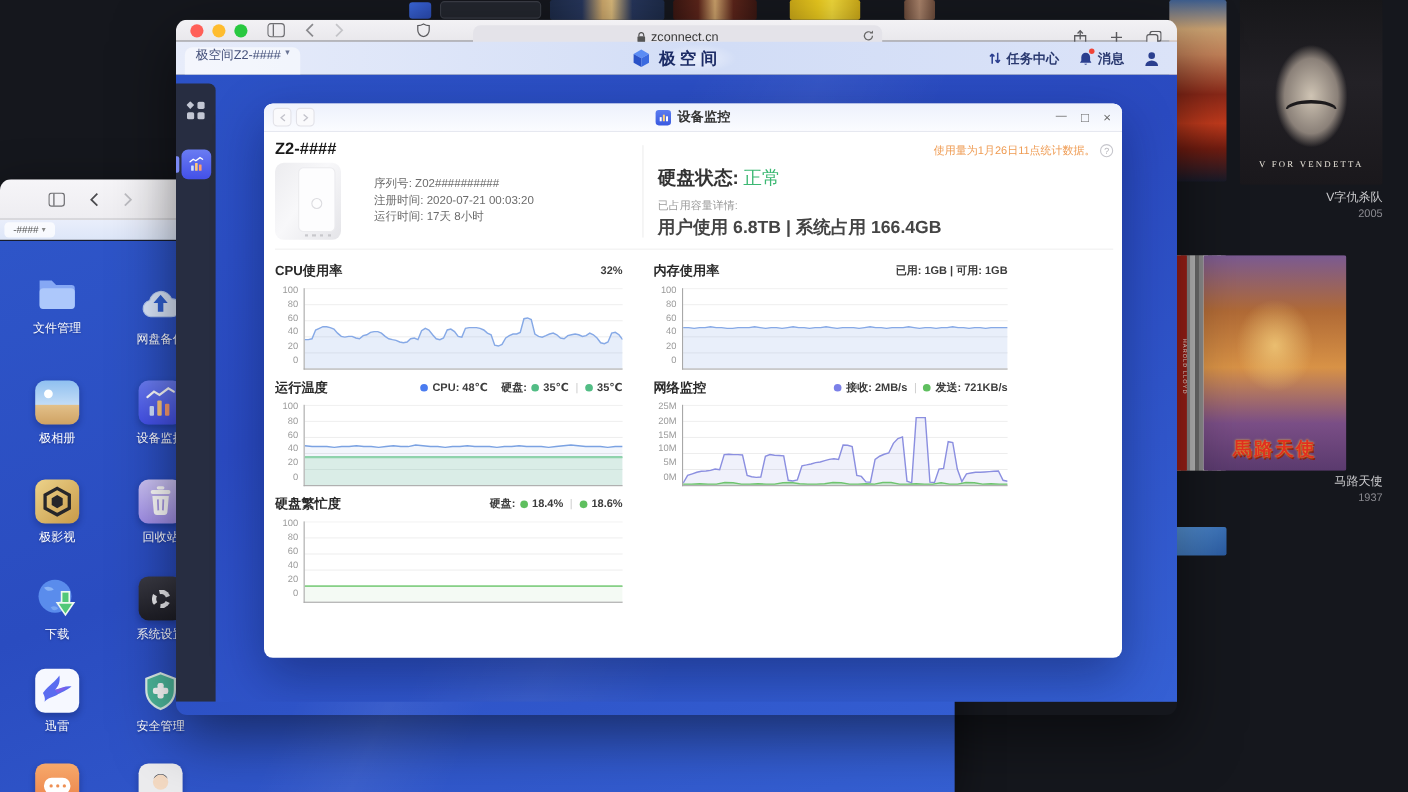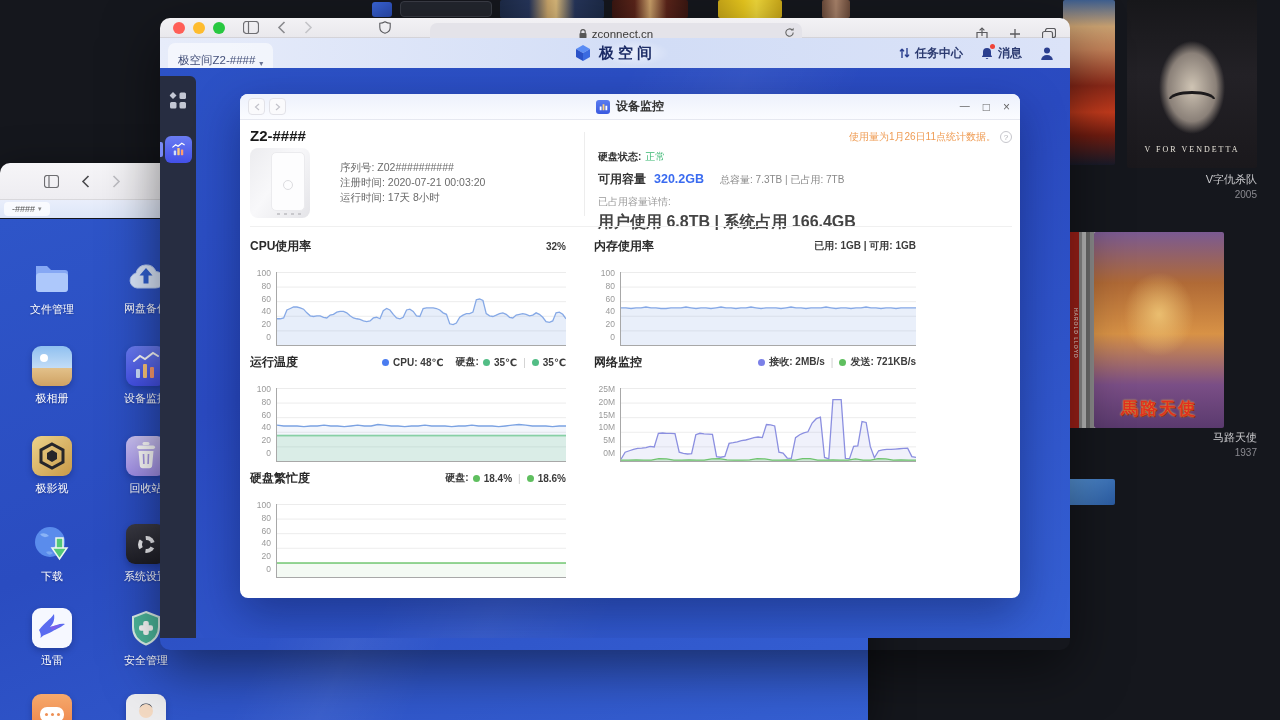--- a/index.html
+++ b/index.html
@@ -96,21 +96,21 @@
   .url-pill { position:absolute; left:270px; top:5px; width:372px; height:22px; background:#e4e3e9;
     border-radius:7px; display:flex; align-items:center; justify-content:center; gap:5px;
     font-size:11.5px; color:#3a3a3a; }
   .url-reload { position:absolute; right:7px; top:4px; }
   .tb-right { position:absolute; right:14px; top:0; height:32px; display:flex; align-items:center; gap:21px; }
 
   .fw-header { height:30px; background:linear-gradient(90deg,#e7ecfa,#d2ddf6 55%,#dbe3f8); position:relative; }
   .fw-header::before { content:""; position:absolute; left:440px; top:2px; width:70px; height:26px; border-radius:50%;
     background:radial-gradient(rgba(255,255,255,.55),rgba(255,255,255,0) 70%); }
   .hdr-tab { position:absolute; left:8px; top:5px; height:25px; border-radius:7px 7px 0 0;
-    background:rgba(255,255,255,.55); padding:0 10px; display:flex; align-items:flex-end; gap:4px;
+    background:rgba(255,255,255,.55); padding:0 10px; display:flex; align-items:flex-start; gap:4px;
     font-size:11.5px; color:#44507a; }
   .hdr-logo { position:absolute; left:50%; top:0; height:30px; transform:translateX(-50%);
     display:flex; align-items:center; gap:7px; }
   .hdr-logo b { font-size:15px; color:#1c2c66; letter-spacing:4px; font-weight:800; }
   .hdr-right { position:absolute; right:16px; top:0; height:30px; display:flex; align-items:center; gap:18px; }
   .hdr-item { display:flex; align-items:center; gap:5px; font-size:12px; color:#2b3a70; font-weight:600; }
   .bell-wrap { position:relative; display:flex; }
   .bell-dot { position:absolute; right:-2px; top:-3px; width:5px; height:5px; border-radius:50%; background:#f04438; }
 
   .fw-page { position:relative; height:570px; overflow:hidden;
@@ -156,39 +156,39 @@
     border:1.5px solid #dcdce0; }
   .nas i { position:absolute; bottom:3px; right:9px; width:24px; height:2px;
     background:repeating-linear-gradient(90deg,#c8c8cc 0 3px,transparent 3px 7px); }
   .dev-info { position:absolute; left:100px; top:40px; font-size:10.5px; color:#6b6b6b; line-height:15px; }
   .v-div { position:absolute; left:344px; top:12px; height:84px; width:1px; background:#ededed; }
   .storage { position:absolute; left:358px; right:8px; top:10px; }
   .stat-note { font-size:10px; color:#ef9b52; display:flex; justify-content:flex-end;
     align-items:center; gap:4px; }
   .help-circle { width:12px; height:12px; border-radius:50%; border:1px solid #c6c6cc; color:#b0b0b6;
     font-size:8px; display:inline-flex; align-items:center; justify-content:center; }
-  .disk-status { margin-top:6px; font-size:10px; }
+  .disk-status { margin-top:6px; font-size:17px; }
   .ds-label { font-weight:700; color:#333; }
   .ds-ok { color:#3cb873; margin-left:4px; }
   .avail-row { margin-top:7px; font-size:10px; color:#888; display:flex; align-items:baseline; gap:8px; }
   .avail-label { font-size:12px; font-weight:700; color:#333; }
   .avail-value { font-size:12.5px; font-weight:700; color:#3a6bf0; margin-right:8px; }
   .detail-label { margin-top:7px; font-size:10px; color:#9a9a9a; }
   .detail-value { margin-top:3px; font-size:16px; font-weight:600; color:#444; }
   .h-div { position:absolute; left:10px; right:8px; top:106px; border-top:1px solid #f0f0f0; }
 
   .charts { position:absolute; left:10px; top:118px; display:grid;
     grid-template-columns:316px 322px; column-gap:28px; row-gap:8px; }
   .chart-head { height:16px; display:flex; justify-content:space-between; align-items:center; }
   .chart-title { font-size:12px; font-weight:700; color:#2a2a2a; }
   .chart-extra { display:flex; align-items:center; gap:4px; font-size:10px; font-weight:600; color:#3c3c3c; }
   .chart-extra .dot { width:7px; height:7px; border-radius:50%; display:inline-block; }
   .chart-extra .sep { color:#ccc; font-weight:400; margin:0 2px; }
   .chart-extra .gap { margin-left:8px; }
-  .chart-plot { display:flex; margin-top:18px; }
+  .chart-plot { display:flex; margin-top:8px; }
   .ylabels { width:26px; padding-right:5px; height:74px; display:flex; flex-direction:column;
     justify-content:space-between; font-size:8.5px; color:#9a9a9a; text-align:right; transform:translateY(-4px); }
   .plotbox { flex:1; height:74px; position:relative; border-left:1px solid #a8a8a8; border-bottom:1px solid #a8a8a8;
     background-image:linear-gradient(#ececec 1px,transparent 1px); background-size:100% 20%; }
   .plotbox svg { position:absolute; inset:0; width:100%; height:100%; }
 
   svg { display:block; }
 </style>
 </head>
 <body>
@@ -248,21 +248,21 @@
         </svg>
     </div>
     <div class="bw-tabbar">
       <div class="bw-tab">
         <span>-####</span>
         <span style="font-size:7px;color:#888;">▾</span>
       </div>
     </div>
     <div class="bw-desktop"></div>
 
-    <div class="dk-icon" style="left:8px;top:94px;">
+    <div class="dk-icon" style="left:8px;top:83px;">
       <div class="tile naked">
         <svg width="40" height="40" viewBox="0 0 40 40">
             <path d="M4 9 h11 l4 4 h14 a3 3 0 0 1 3 3 v15 a4 4 0 0 1 -4 4 H8 a4 4 0 0 1 -4 -4 Z" fill="#86a8f4"></path>
             <rect x="4" y="16" width="32" height="19" rx="3.5" fill="#adc8fb"></rect>
           </svg>
       </div>
       <div class="dk-label">文件管理</div>
     </div>
     <div class="dk-icon" style="left:102px;top:93px;">
       <div class="tile naked">
@@ -528,25 +528,20 @@
               </div>
               <div class="v-div"></div>
               <div class="storage">
                 <div class="stat-note">
                   <span>使用量为1月26日11点统计数据。</span>
                   <span class="help-circle">?</span>
                 </div>
                 <div class="disk-status">
                   <span class="ds-label">硬盘状态:</span><span class="ds-ok">正常</span>
                 </div>
-                <div class="avail-row">
-                  <span class="avail-label">可用容量</span>
-                    <span class="avail-value">320.2GB</span>
-                    <span>总容量: 7.3TB | 已占用: 7TB</span>
-                </div>
                 <div class="detail-label">已占用容量详情:</div>
                 <div class="detail-value">用户使用 6.8TB | 系统占用 166.4GB</div>
               </div>
             </div>
             <div class="h-div"></div>
 
             <div class="charts">
               <div class="chart">
                 <div class="chart-head">
                     <span class="chart-title">CPU使用率</span>

